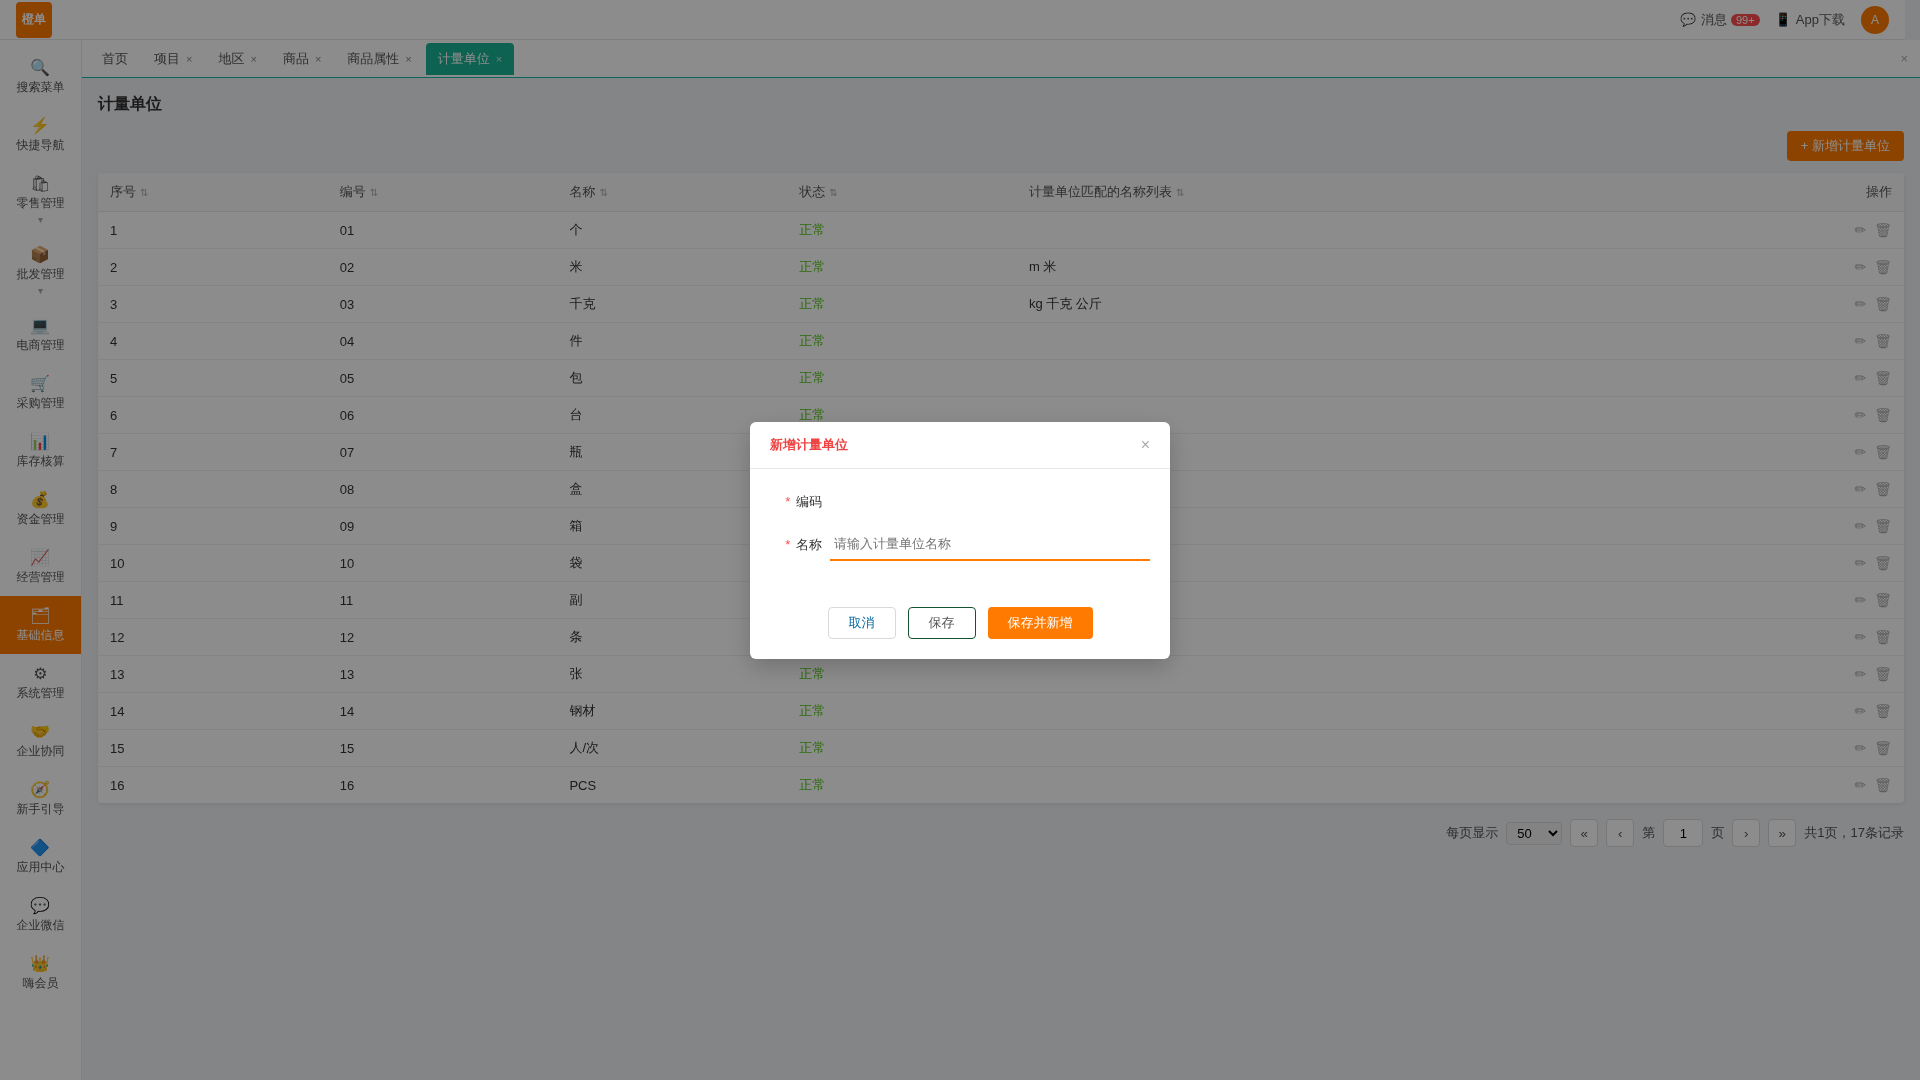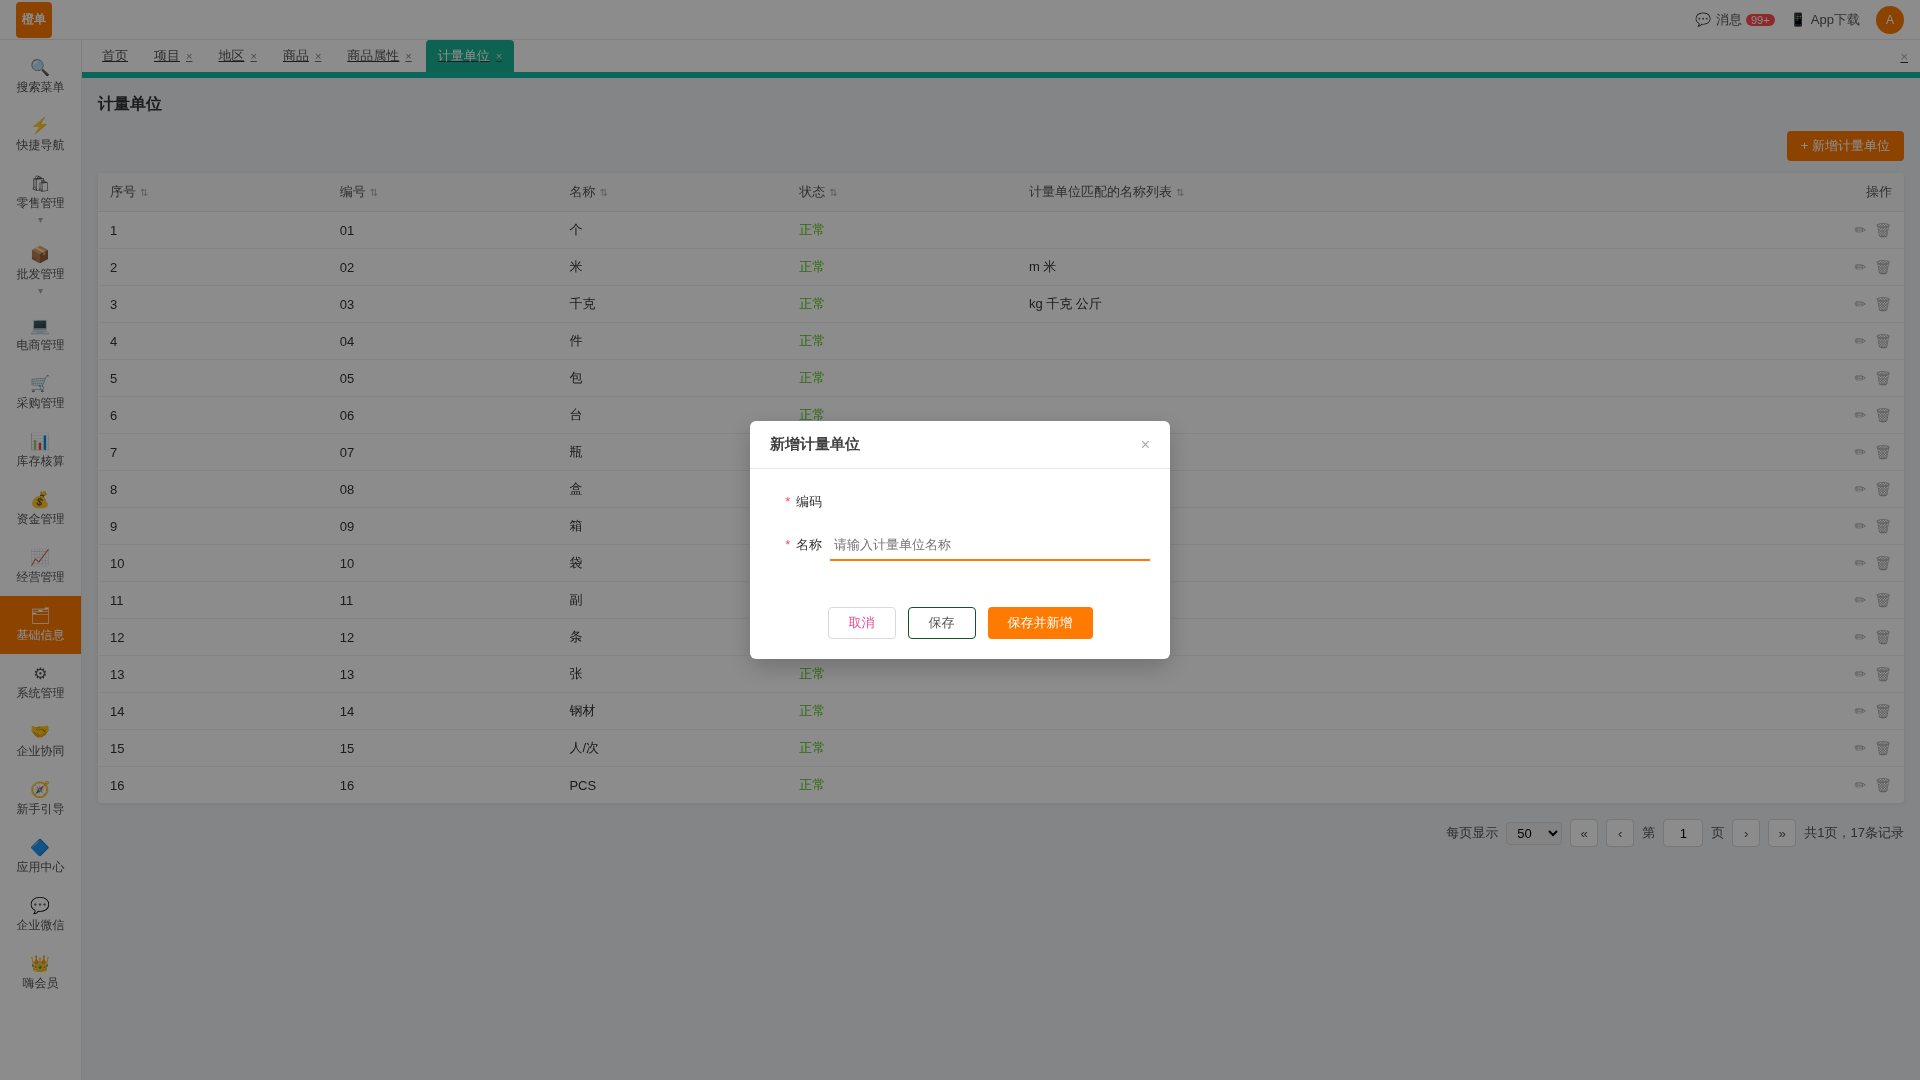--- a/index.html
+++ b/index.html
@@ -8,21 +8,21 @@
     
     .top-header {
       height: 40px;
       background: #fff;
       display: flex;
       align-items: center;
       justify-content: space-between;
       padding: 0 16px;
       border-bottom: 1px solid #e8e8e8;
       position: fixed;
-      top: 0; left: 0; right: 0;
+      top: 0; left: 0; right: 15px;
       z-index: 100;
     }
     .logo-area {
       display: flex;
       align-items: center;
       gap: 8px;
       width: 80px;
     }
     .logo-icon {
       width: 36px;
@@ -127,25 +127,24 @@
       flex-direction: column;
       overflow: hidden;
     }
 
     
     .tab-bar {
       height: 38px;
       background: #fff;
       display: flex;
       align-items: center;
-      border-bottom: 6px solid #14b8a6;
+      border-bottom: 1px solid #14b8a6;
       padding: 0 8px;
       gap: 2px;
       flex-shrink: 0;
-      text-decoration: underline;
     }
     .tab {
       height: 32px;
       padding: 0 12px;
       display: flex;
       align-items: center;
       gap: 6px;
       cursor: pointer;
       border-radius: 4px 4px 0 0;
       font-size: 13px;
@@ -299,23 +298,23 @@
       overflow: hidden;
     }
     .modal-header {
       display: flex;
       align-items: center;
       justify-content: space-between;
       padding: 14px 20px;
       border-bottom: 1px solid #e8e8e8;
     }
     .modal-title {
-      font-size: 15px;
+      font-size: 13px;
       font-weight: 600;
-      color: #404040;
+      color: #ef4444;
     }
     .modal-close {
       cursor: pointer;
       color: #aaa;
       font-size: 16px;
     }
     .modal-body {
       padding: 24px 20px 16px;
     }
     .form-row {
@@ -349,21 +348,21 @@
     .modal-footer {
       display: flex;
       justify-content: center;
       gap: 12px;
       padding: 12px 20px 20px;
     }
     .btn-cancel {
       padding: 2px 20px;
       border: 1px solid #d9d9d9;
       background: #fff;
-      color: #ec4899;
+      color: #0369a1;
       border-radius: 4px;
       cursor: pointer;
       font-size: 13px;
       text-align: right;
     }
     .btn-save {
       padding: 6px 20px;
       border: 1px solid #14532d;
       background: #fff;
       color: #555;

